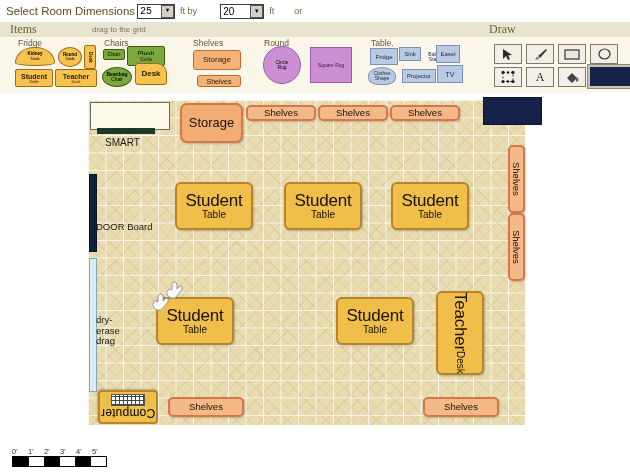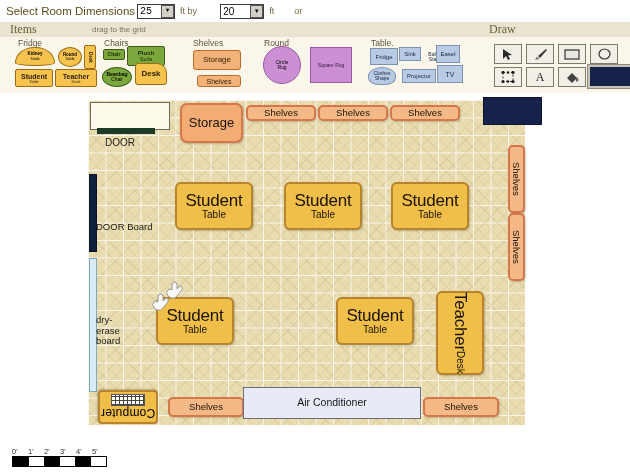--- a/index.html
+++ b/index.html
@@ -384,27 +384,27 @@
     </svg>
   </div>
   <div class="swatch-btn" style="left: 104px; top: 28px; background: rgb(23, 34, 74);"></div>
 </div>
 
 <div id="canvas-wrap">
   <div id="floor">
 
     <div id="door-frame"></div>
     <div id="door-bar"></div>
-    <div id="door-label">DOOR</div>
+    <div id="door-label">SMART</div>
 
     <div id="smart-board"></div>
     <div id="smart-label">DOOR Board</div>
 
     <div id="dry-erase"></div>
-    <div id="dry-label">dry-erase board</div>
+    <div id="dry-label">dry-erase drag</div>
 
     <div id="blue-rect"></div>
 
     <div class="obj o-storage" style="left:92px;top:3px;width:63px;height:40px;">
       <span>Storage</span>
     </div>
     <div class="obj o-shelf" style="left:158px;top:5px;width:70px;height:16px;">
       <span>Shelves</span>
     </div>
     <div class="obj o-shelf" style="left:230px;top:5px;width:70px;height:16px;">
@@ -458,23 +458,20 @@
     <div id="computer" class="rot180">
       <span class="cl">Computer</span>
       <span class="kb"></span>
     </div>
 
     <div class="obj o-shelf" style="left:80px;top:297px;width:76px;height:20px;">
       <span>Shelves</span>
     </div>
     <div class="obj o-shelf" style="left:335px;top:297px;width:76px;height:20px;">
       <span>Shelves</span>
-    </div>
-    <div class="obj o-ac" style="left:155px;top:287px;width:178px;height:32px;">
-      <span>Air Conditioner</span>
     </div>
 
   </div>
 </div>
 
 <div id="bottom-bar">
 
   <div id="ruler">
     <div class="ticks">
       <span class="tl" style="left:0px;">0'</span>

